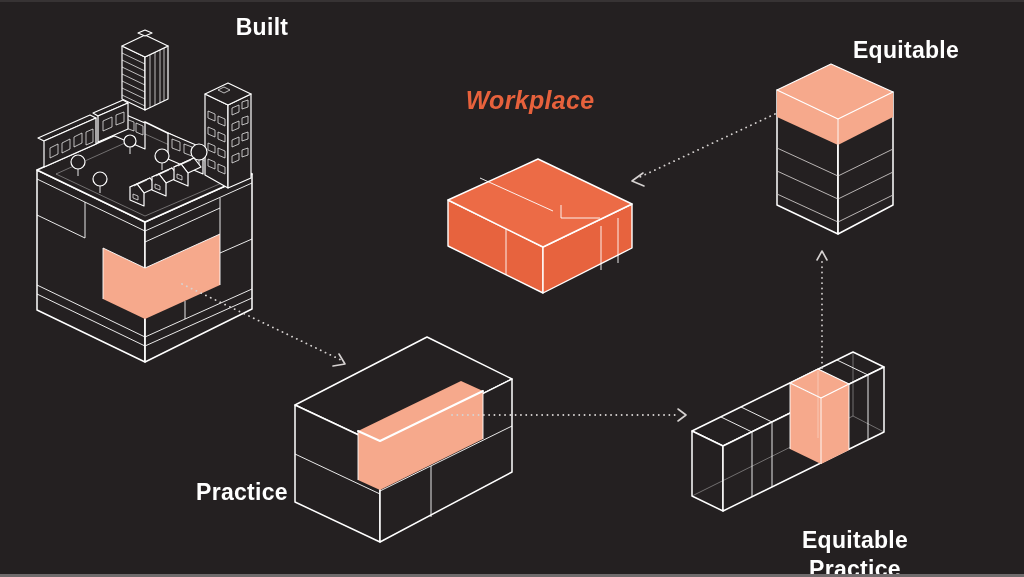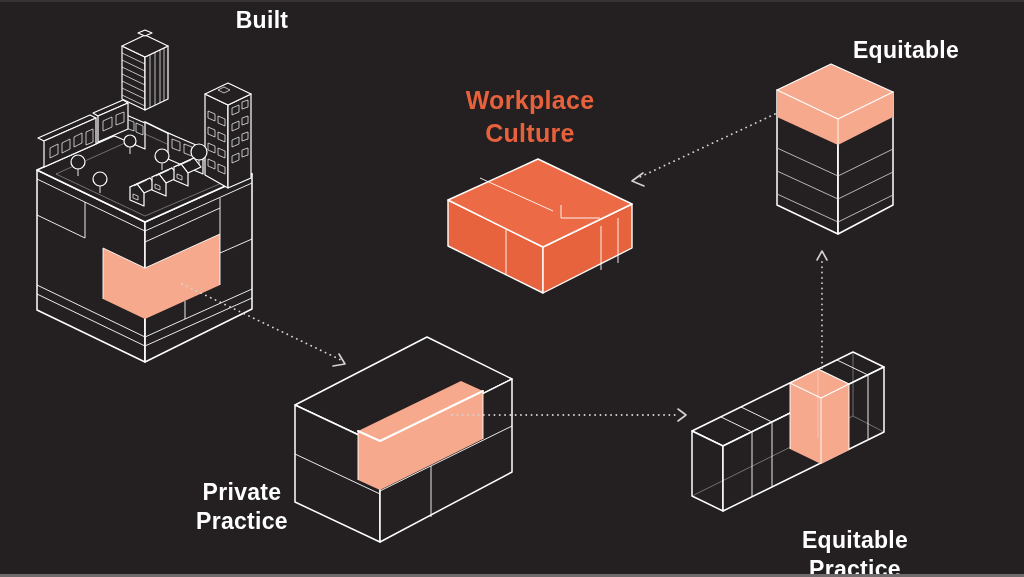--- a/index.html
+++ b/index.html
@@ -225,35 +225,33 @@
       <line class="dot" x1="822" y1="366" x2="822" y2="256"></line>
       <polyline class="head" points="817,258 822,249 827,258"></polyline>
     </g>
     <g>
       <line class="dot" x1="775" y1="112" x2="640" y2="175"></line>
       <polyline class="head" points="643,171 632,179 644,184"></polyline>
     </g>
   </g>
 </svg>
 
-  <div class="lbl" style="left:152px;top:4px;">
+  <div class="lbl" style="left:152px;top:11px;">
     <div>Built</div>
   </div>
 
-  <div class="lbl lbl-accent" style="left:420px;top:82px;">
+  <div class="lbl lbl-accent" style="left:420px;top:82px;font-style:italic;">
     <div>Workplace</div>
-    <div>Culture</div>
   </div>
 
   <div class="lbl" style="left:796px;top:34px;">
     <div>Equitable</div>
   </div>
 
   <div class="lbl" style="left:132px;top:476px;">
-    <div>Private</div>
     <div>Practice</div>
   </div>
 
   <div class="lbl" style="left:745px;top:476px;margin-top:48px;">
     <div>Equitable</div>
     <div>Practice</div>
   </div>
 
 </div>
 

